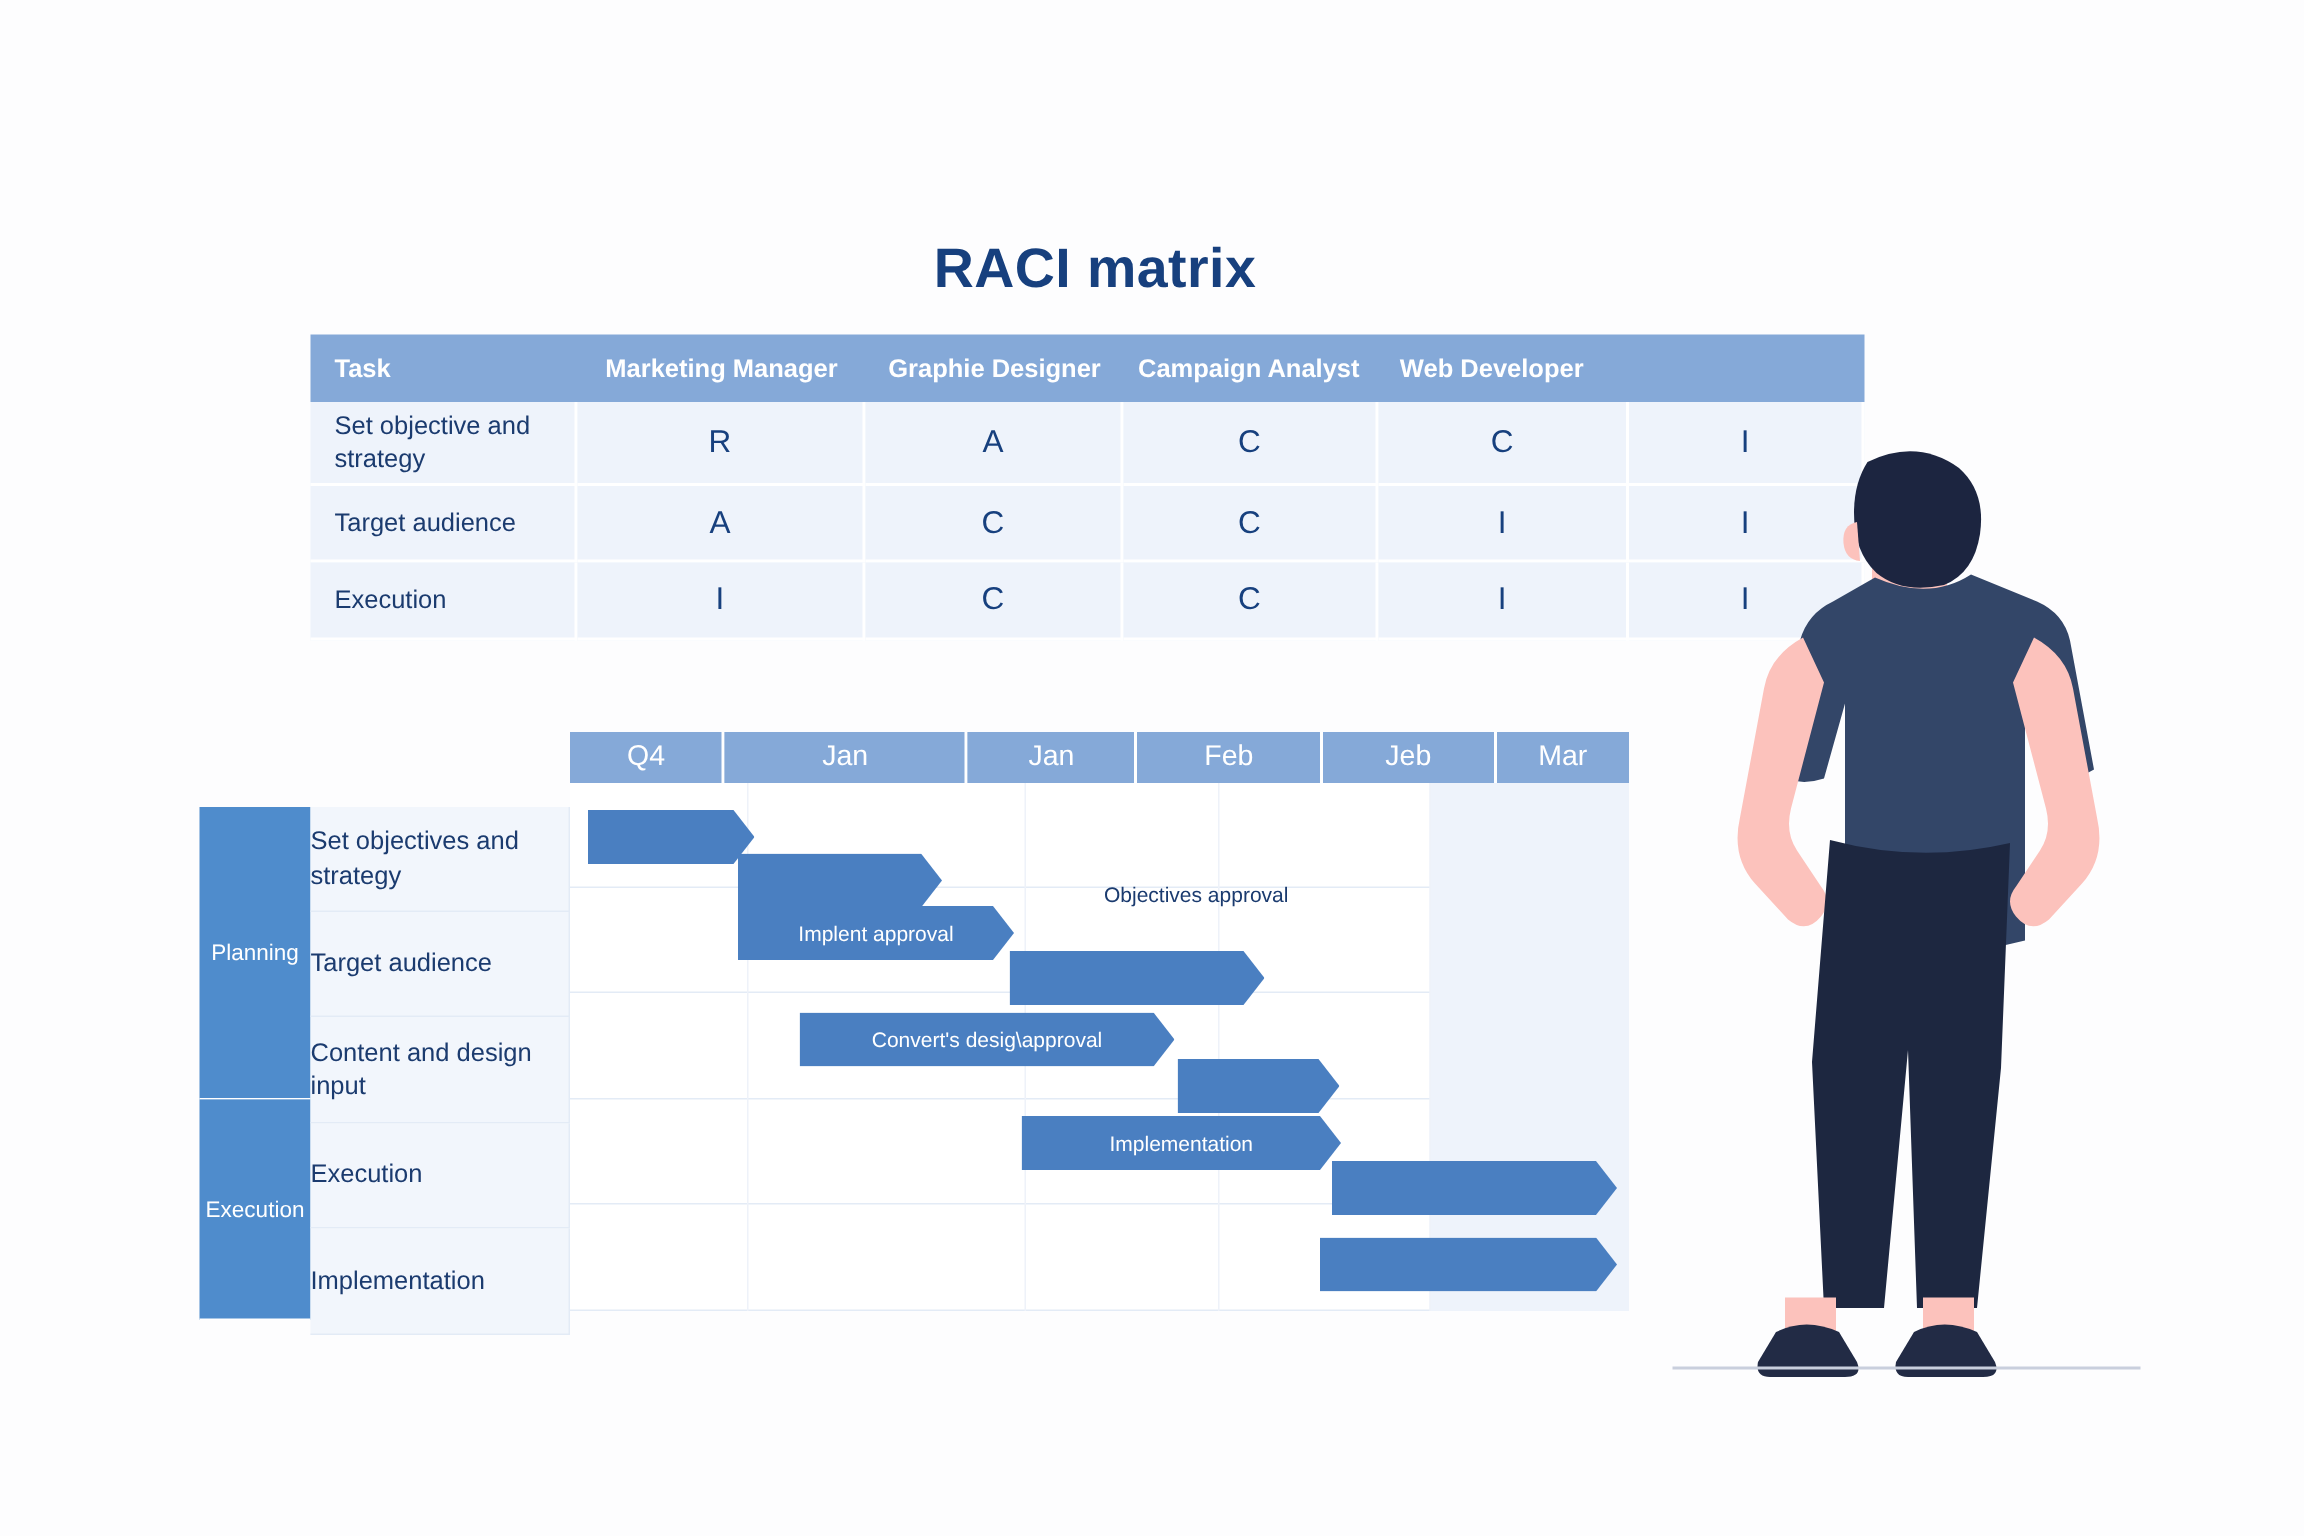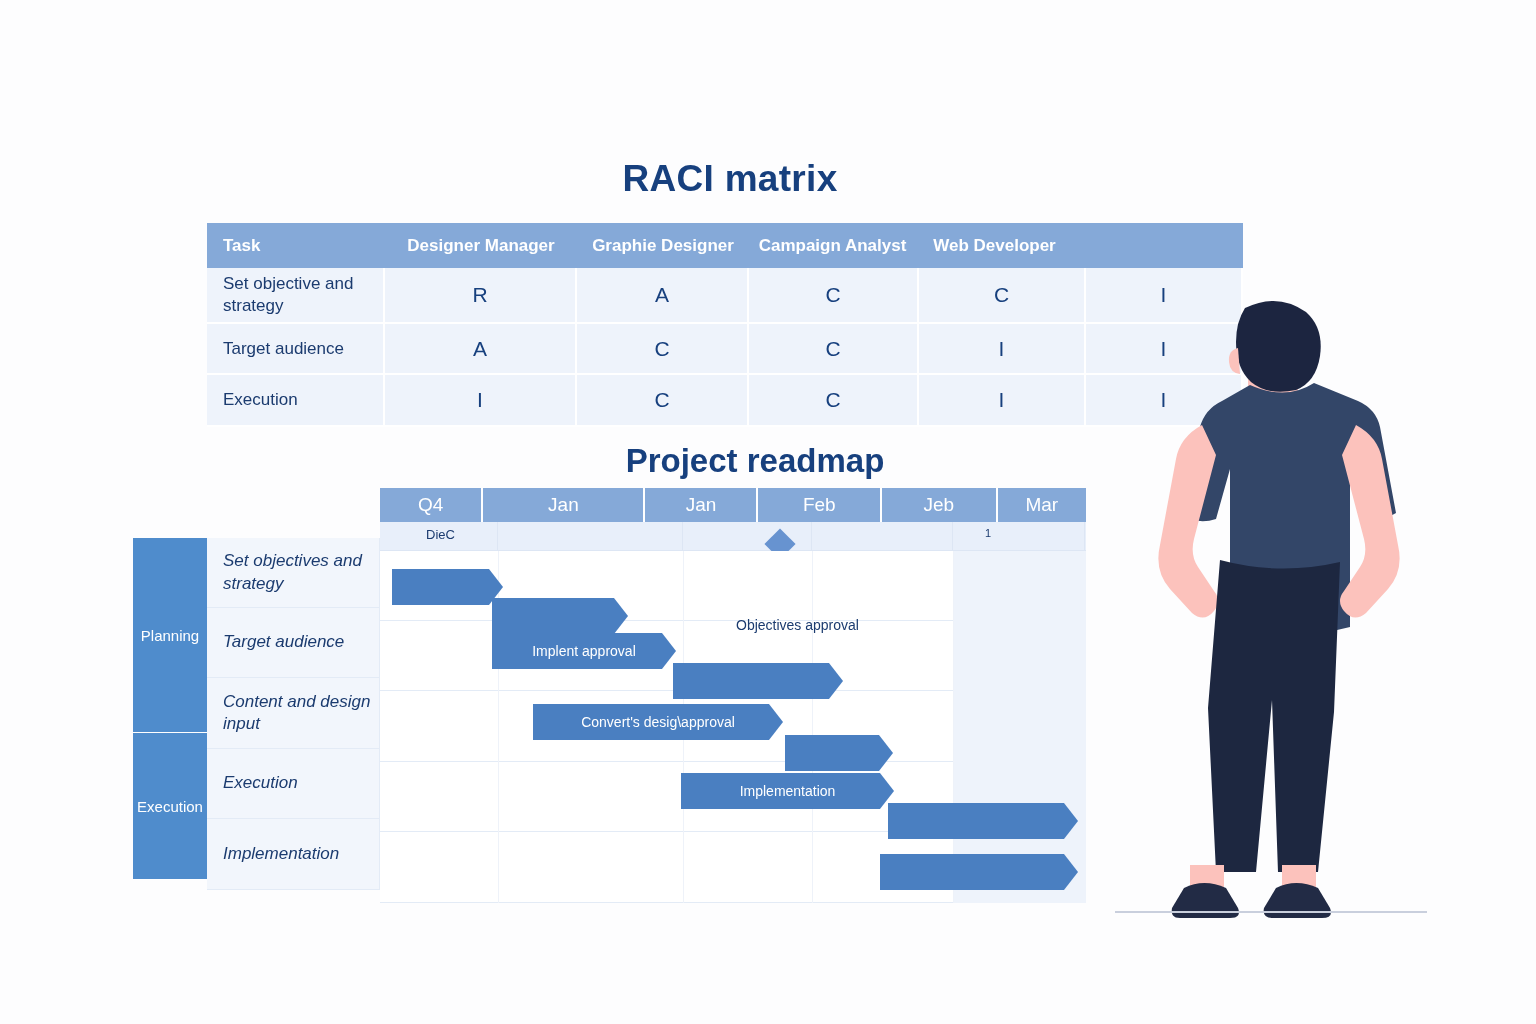--- a/index.html
+++ b/index.html
@@ -57,22 +57,22 @@
     display:flex;align-items:center;justify-content:center;
     box-sizing:border-box;border-bottom:1px solid #ffffff;
     overflow:hidden;white-space:nowrap;
   }
 
   
   .task-col{position:absolute;left:74px;top:50px;width:173px;}
   .tcell{
     background:#f2f6fc;box-sizing:border-box;
     border-bottom:1px solid #e3ebf6;border-right:1px solid #e3ebf6;
-    display:flex;align-items:center;padding-left:16px;
-    color:#1b3b6f;font-size:17px;line-height:1.3;font-style:italic;
+    display:flex;align-items:center;padding-left:0;
+    color:#1b3b6f;font-size:17px;line-height:1.3;
   }
 
   
   .tl{position:absolute;left:247px;top:0;width:706px;}
   .tl-head{display:flex;height:34px;}
   .tl-head .m{
     background:#85a9d8;color:#ffffff;font-size:19px;
     display:flex;align-items:center;justify-content:center;
     box-sizing:border-box;border-right:2px solid #ffffff;
   }
@@ -111,21 +111,21 @@
 </head>
 <body>
 
 <div id="stage">
 
   <div id="raci-title">RACI matrix</div>
 
   <div id="raci-table">
     <div class="rrow rhead">
       <div class="cell task c-task">Task</div>
-      <div class="cell c-mm">Designer Manager</div>
+      <div class="cell c-mm">Marketing Manager</div>
       <div class="cell c-gd">Graphie Designer</div>
       <div class="cell c-ca">Campaign Analyst</div>
       <div class="cell c-wd">Web Developer</div>
     </div>
 
     <div class="rrow brow" style="height:56px">
       <div class="cell task c-task">Set objective and strategy</div>
       <div class="cell c-mm">R</div>
       <div class="cell c-gd">A</div>
       <div class="cell c-cc">C</div>
@@ -145,21 +145,20 @@
     <div class="rrow brow" style="height:52px">
       <div class="cell task c-task">Execution</div>
       <div class="cell c-mm">I</div>
       <div class="cell c-gd">C</div>
       <div class="cell c-cc">C</div>
       <div class="cell c-ca">I</div>
       <div class="cell c-wd">I</div>
     </div>
   </div>
 
-  <div id="road-title">Project readmap</div>
 
   <div id="roadmap">
 
     <div class="grp-col">
       <div class="grp" style="height:195px">Planning</div>
       <div class="grp" style="height:147px">Execution</div>
     </div>
 
     <div class="task-col">
       <div class="tcell" style="height:70px">Set objectives and strategy</div>
@@ -173,30 +172,20 @@
 
       <div class="tl-head">
         <div class="m" style="width:118px">Q4</div>
         <div class="m" style="width:185px">Jan</div>
         <div class="m" style="width:129px">Jan</div>
         <div class="m" style="width:141px">Feb</div>
         <div class="m" style="width:132px">Jeb</div>
         <div class="m" style="width:101px;border-right:none">Mar</div>
       </div>
 
-      <div class="tl-sub">
-        <div class="sm" style="left:0;width:118px"></div>
-        <div class="sm" style="left:118px;width:185px"></div>
-        <div class="sm" style="left:303px;width:129px"></div>
-        <div class="sm" style="left:432px;width:141px"></div>
-        <div class="sm" style="left:573px;width:132px"></div>
-        <div class="sub-lbl" style="left:46px">DieC</div>
-        <div class="sub-lbl" style="left:605px;font-size:11px">1</div>
-        <div class="diamond" style="left:389px;top:11px"></div>
-      </div>
 
       <div class="tl-body" style="height:352px">
 
         <div class="tl-rowbg" style="top:0;height:70px"></div>
         <div class="tl-rowbg" style="top:70px;height:70px"></div>
         <div class="tl-rowbg" style="top:140px;height:71px"></div>
         <div class="tl-rowbg" style="top:211px;height:70px"></div>
         <div class="tl-rowbg" style="top:281px;height:71px"></div>
 
         <div class="tl-tail" style="height:352px"></div>

